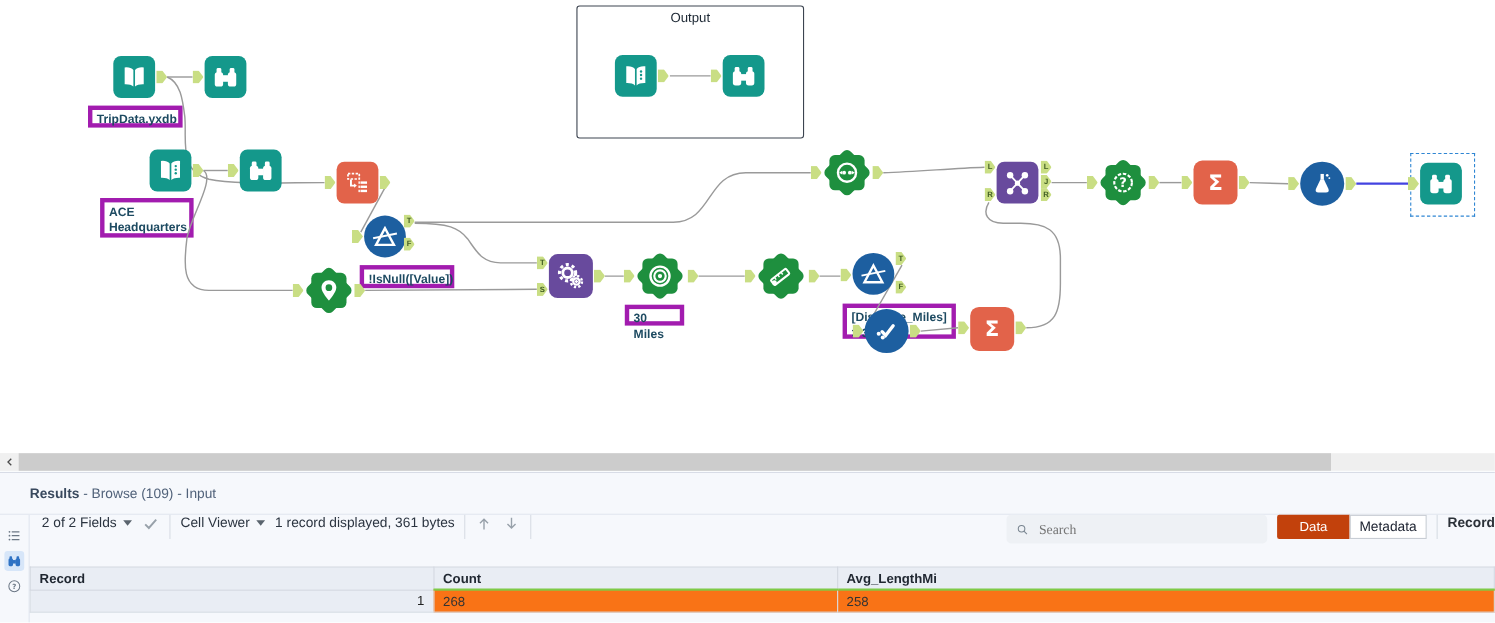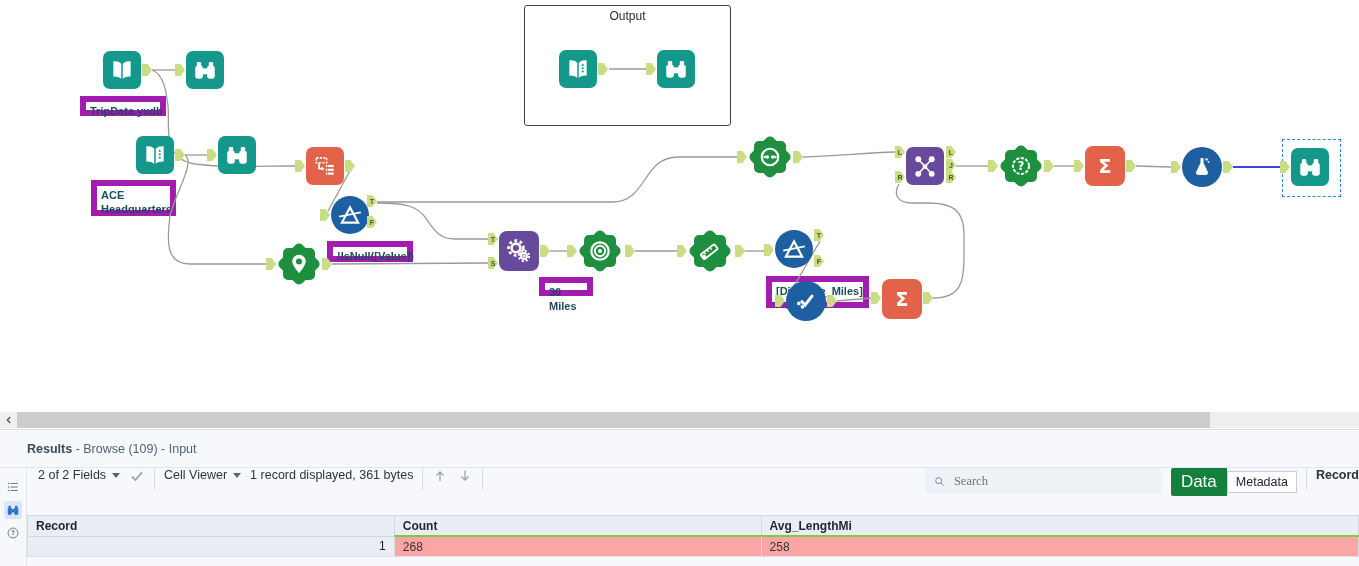--- a/index.html
+++ b/index.html
@@ -4,21 +4,21 @@
 <style>
   html,body{margin:0;padding:0}
   body{width:1359px;height:566px;overflow:hidden;position:relative;
        font-family:"Liberation Sans",sans-serif;background:#fff}
 
   
   .canvas{position:absolute;left:0;top:0;width:1359px;height:412px;background:#fff}
   .container-box{position:absolute;border:1px solid #3c4450;border-radius:3px;z-index:0;background:#fff}
   .container-label{position:absolute;top:3px;left:0;right:0;text-align:center;
                    font-size:12px;color:#1c2733}
-  .note{position:absolute;z-index:1;background:#fff;border:6px solid #a21caf;color:#1d4a61;
+  .note{position:absolute;z-index:1;background:#fff;border:4px solid #a21caf;color:#1d4a61;
         font-weight:bold;font-size:11px;line-height:1.3;padding:2px 4px;box-sizing:border-box}
   svg.wires{position:absolute;left:0;top:0;z-index:2;pointer-events:none}
   .tool{position:absolute;z-index:3;display:flex;align-items:center;justify-content:center;color:#fff}
   .sq{width:38px;height:38px;border-radius:7px}
   .sq40{width:40px;height:40px;border-radius:8px}
   .rnd{width:38px;height:38px;border-radius:50%}
   .rnd40{width:40px;height:40px;border-radius:50%}
   .teal{background:#14988b}.orange{background:#e2634a}.blue{background:#1d5fa0}.purple{background:#684a9d}
   .seal{width:44px;height:44px;background:transparent}
   .seal i{position:absolute;left:6px;top:6px;width:32px;height:32px;border-radius:5px;background:#1e8f3e}
@@ -58,28 +58,28 @@
          border-top:5px solid #5a646e;display:inline-block;margin-left:6px}
   .vsep{width:1px;height:22px;background:#d8dde4;flex-shrink:0}
   .ticon{width:16px;height:16px;color:#98a1aa}
   .searchbox{width:237px;height:26px;background:#eef1f5;border-radius:4px;display:flex;
              align-items:center;padding:0 8px;gap:6px;color:#7a8691;margin-left:auto;
              box-sizing:border-box;flex-shrink:0}
   .searchbox svg{width:13px;height:13px;flex-shrink:0}
   .searchbox input{border:0;background:transparent;outline:0;font-size:12.5px;color:#444;
                    width:100%;font-family:Liberation Serif, serif}
   .seg{display:flex;align-items:center;flex-shrink:0}
-  .btn-data{background:#15803d;color:#fff;border-radius:2px 0 0 2px;padding:4px 10px;font-size:17px}
+  .btn-data{background:#c2410c;color:#fff;border-radius:2px 0 0 2px;padding:4px 20px;font-size:12px}
   .btn-meta{background:#fff;color:#202634;border:1px solid #c8cdd4;padding:3px 8px;font-size:12.5px}
   .actions{font-weight:bold;color:#2b3138;white-space:nowrap}
   .grid{border-collapse:collapse;font-size:12px;margin:3px 0 0 0}
   .grid th{background:#e9edf4;font-weight:bold;color:#1f2630;text-align:left;
            padding:2px 8px;border:1px solid #d3d8e0;height:15px}
   .grid th.gu{border-bottom:2px solid #7fca47}
-  .grid td{background:#fca5a5;padding:2px 8px;border:1px solid #d9dee5;color:#333;height:15px}
+  .grid td{background:#f97316;padding:2px 8px;border:1px solid #d9dee5;color:#333;height:15px}
   .grid td.rec{background:#e9edf4;text-align:right;color:#222}
 </style>
 </head>
 <body>
 
 <svg width="0" height="0" style="position:absolute">
   <defs>
     <symbol id="s-book" viewBox="0 0 24 24">
       <path fill="currentColor" d="M4 4 Q9 3.5 11.3 6.2 L11.3 20 Q9 17.8 4 18 Z"></path>
       <path fill="currentColor" d="M20 4 Q15 3.5 12.7 6.2 L12.7 20 Q15 17.8 20 18 Z"></path>
@@ -213,21 +213,21 @@
 
 <div class="canvas">
 
   <div class="container-box" style="left:524px;top:5px;width:205px;height:119px">
     <div class="container-label">Output</div>
   </div>
 
   <div class="note" style="left:80px;top:96px;width:86px;height:20px">TripData.yxdb</div>
   <div class="note" style="left:91px;top:180px;width:85px;height:36px">ACE Headquarters</div>
   <div class="note" style="left:327px;top:241px;width:86px;height:21px">!IsNull([Value])</div>
-  <div class="note" style="left:539px;top:277px;width:54px;height:19px">30 Miles</div>
+  <div class="note" style="left:568px;top:277px;width:54px;height:19px">30 Miles</div>
   <div class="note" style="left:766px;top:276px;width:103px;height:32px">[Distance_Miles] &gt; 30</div>
 
   <svg class="wires" width="1359" height="412">
     <g fill="none" stroke="#9a9a9a" stroke-width="1.3">
       <path d="M152,70 L175,70"></path>
       <path d="M152,70 C164,75 166,90 168,106 C170,128 162,155 190,163 C212,168 258,166 295,166"></path>
       <path d="M185,155 L207,155"></path>
       <path d="M185,155 C196,162 174,196 170,216 C167,240 165,264 190,264 L266,264"></path>
       <path d="M609,69 L646,69"></path>
       <path d="M352,167 L328,211"></path>

